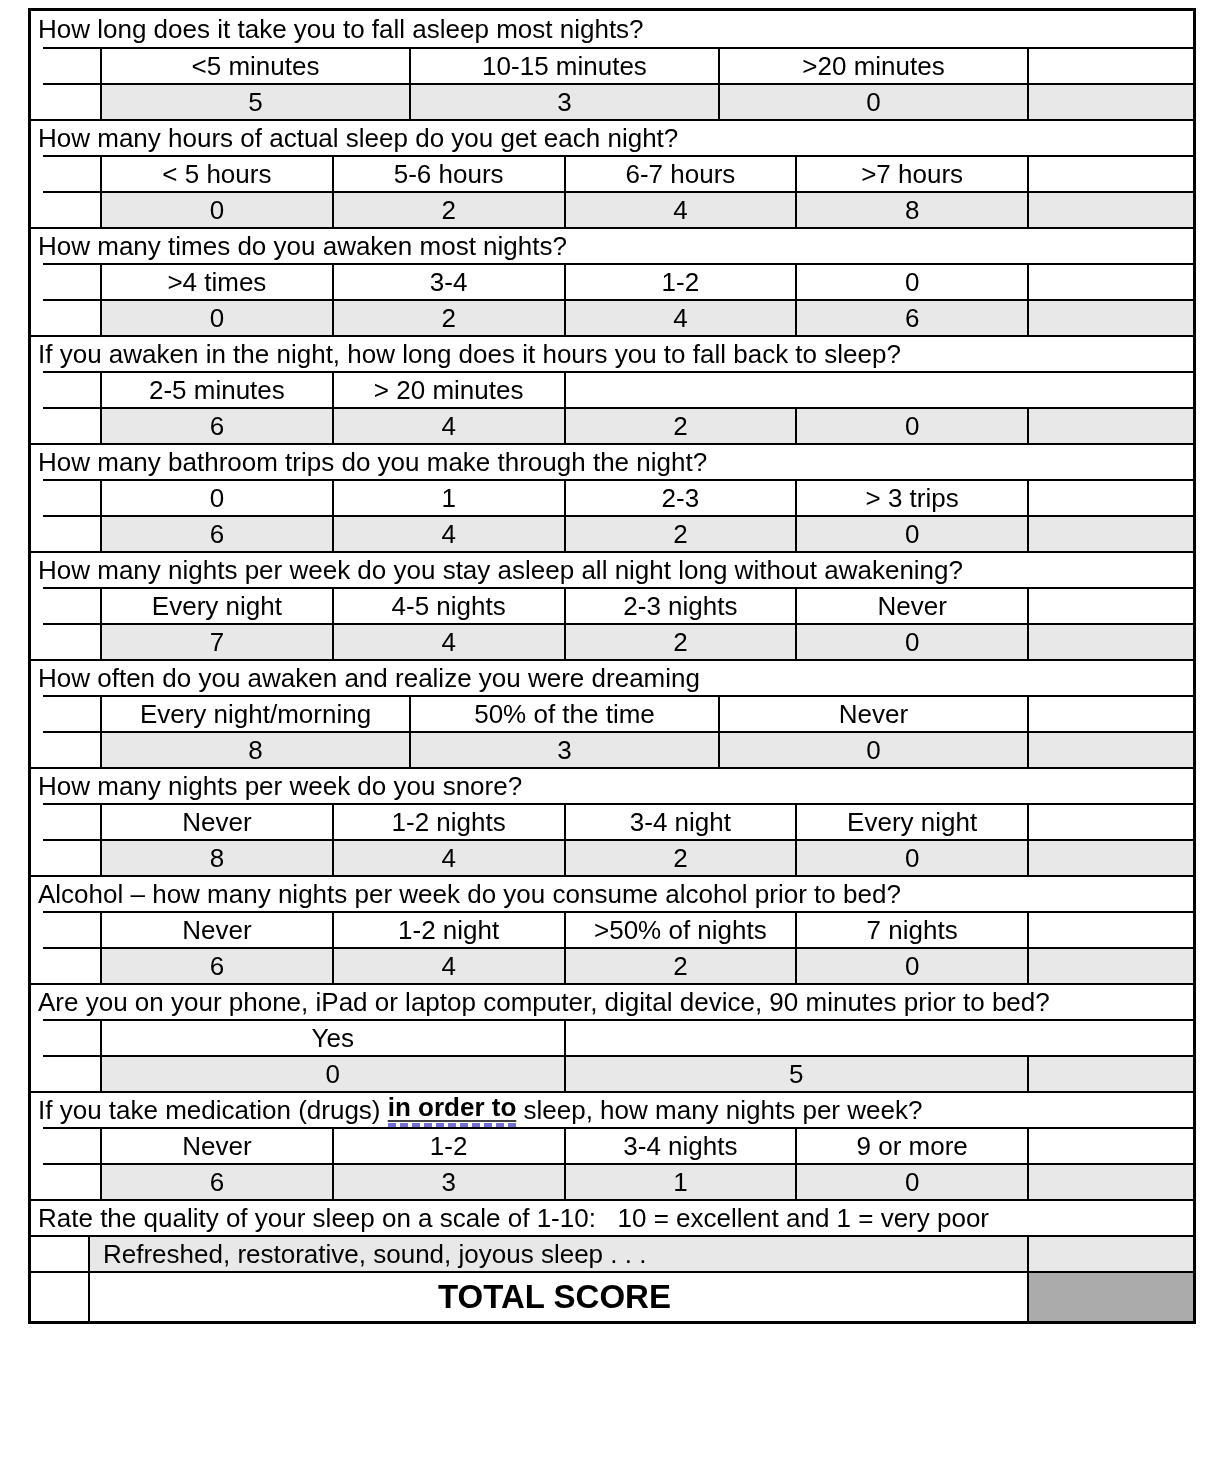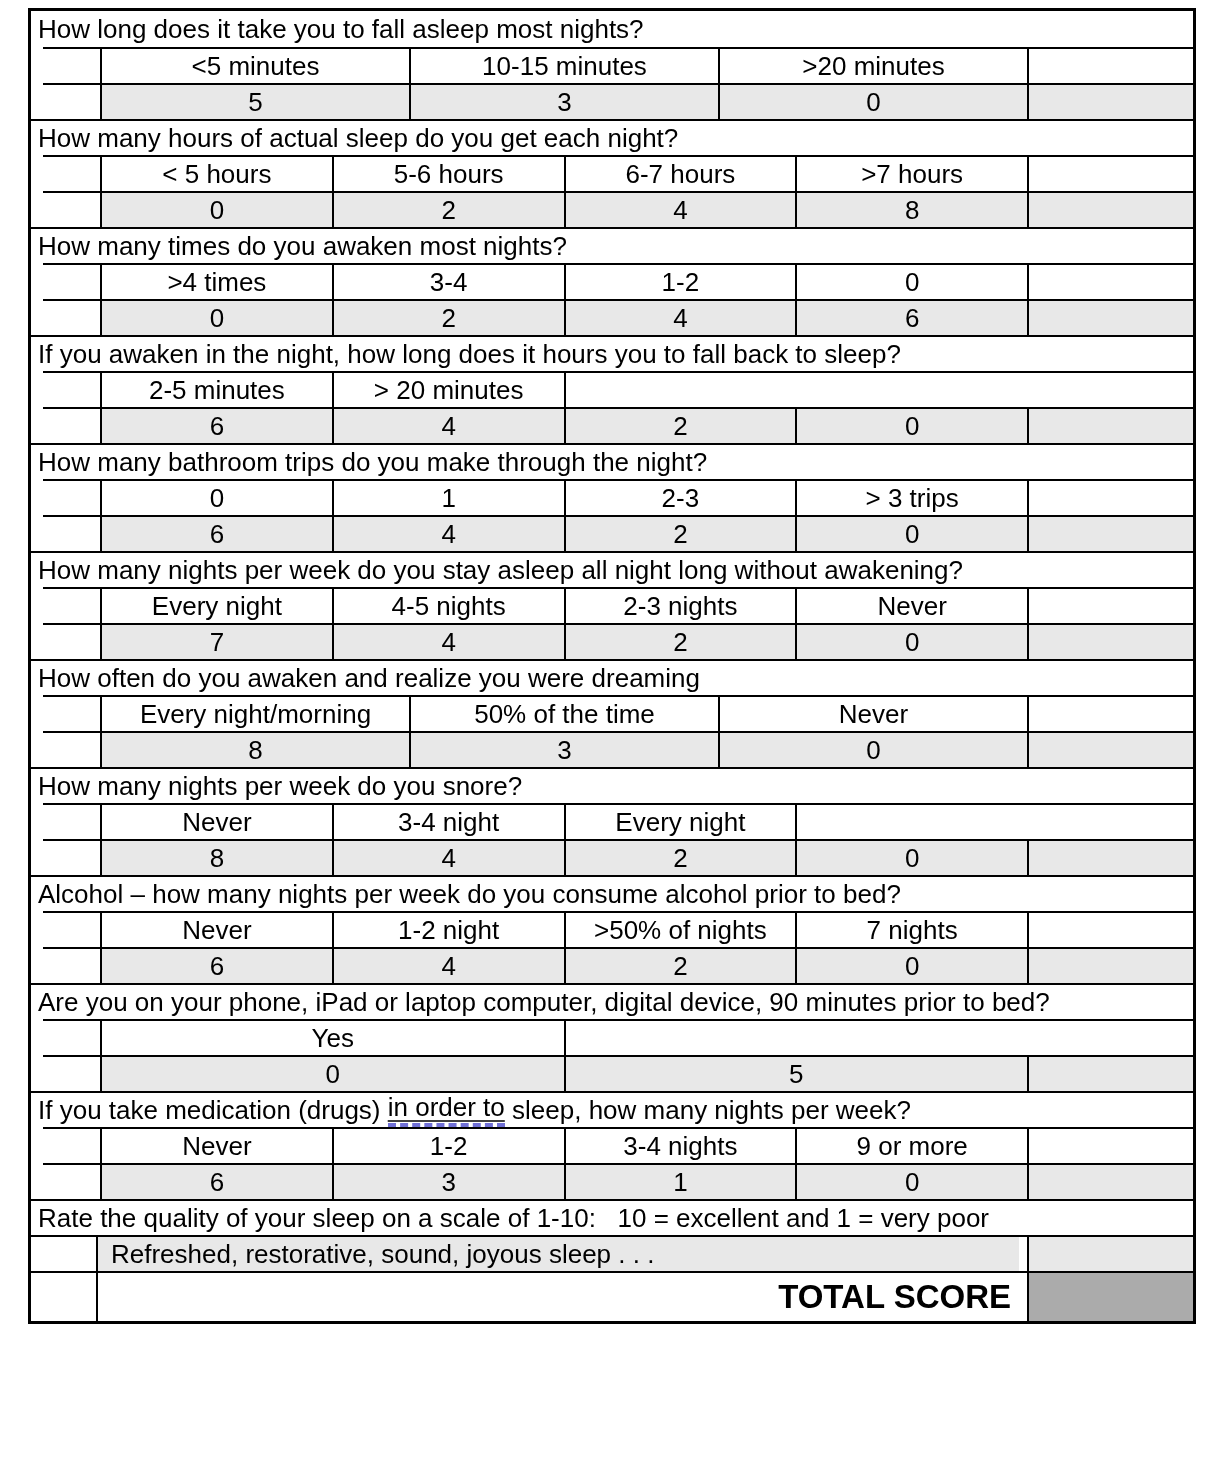--- a/index.html
+++ b/index.html
@@ -8,47 +8,48 @@
 
   .form-table {
     position: absolute; left: 28px; top: 8px; width: 1168px;
     border: 3px solid #000; background: #fff;
   }
   .row { display: grid; height: 36px; border-top: 2px solid #000; }
   .form-table > .block:first-child > .row:first-child { border-top: none; }
 
   .qrow { display: flex; align-items: center; padding: 0 7px; font-size: 26px; }
   .cols  { grid-template-columns: 57px repeat(var(--n), 1fr) 166px; margin-left: 12px; }
-  .cols3 { grid-template-columns: 57px 1fr 166px; gap: 8px; }
+  .cols3 { grid-template-columns: 57px 1fr 166px; }
 
   .cell {
     border-left: 2px solid #000;
     display: flex; align-items: center; justify-content: center;
     font-size: 26px; overflow: hidden;
   }
   .cell:first-child { border-left: none; }
 
   .scores .cell { background: #e8e8e8; }
   .scores .cell:first-child { background: #ffffff; }
 
   .bindtext { white-space: pre-wrap; line-height: 1.1; }
 
   .grammar {
     text-decoration: underline;
     text-decoration-color: #3d3d3d;
     text-underline-offset: 4px;
     border-bottom: 4px dashed #7070d6;
     padding-bottom: 1px;
+    font-weight: bold;
   }
 
   .desc-row .main { justify-content: flex-start; padding-left: 13px; background: #e8e8e8; }
   .desc-row .last { background: #e8e8e8; }
 
   .total-row { height: 50px; }
-  .total-row .main { justify-content: flex-end; font-weight: bold; font-size: 33px; padding-right: 8px; }
+  .total-row .main { justify-content: center; font-weight: bold; font-size: 33px; padding-right: 8px; }
   .total-row .last { background: #ababab; }
 </style>
 </head>
 <body>
 
 <div class="form-table">
 
   <section class="block">
     <div class="row qrow">
         <span class="bindtext">How long does it take you to fall asleep most nights?</span>
@@ -300,20 +301,23 @@
   <section class="block">
     <div class="row qrow">
         <span class="bindtext">How many nights per week do you snore?</span>
       </div>
     <div class="row cols" style="--n:4">
       <div class="cell"></div>
       <div class="cell">
           <span class="bindtext">Never</span>
         </div>
       <div class="cell">
+          <span class="bindtext">1-2 nights</span>
+        </div>
+      <div class="cell">
           <span class="bindtext">3-4 night</span>
         </div>
       <div class="cell">
           <span class="bindtext">Every night</span>
         </div>
       <div class="cell"></div>
     </div>
     <div class="row cols scores" style="--n:4">
       <div class="cell"></div>
       <div class="cell">

